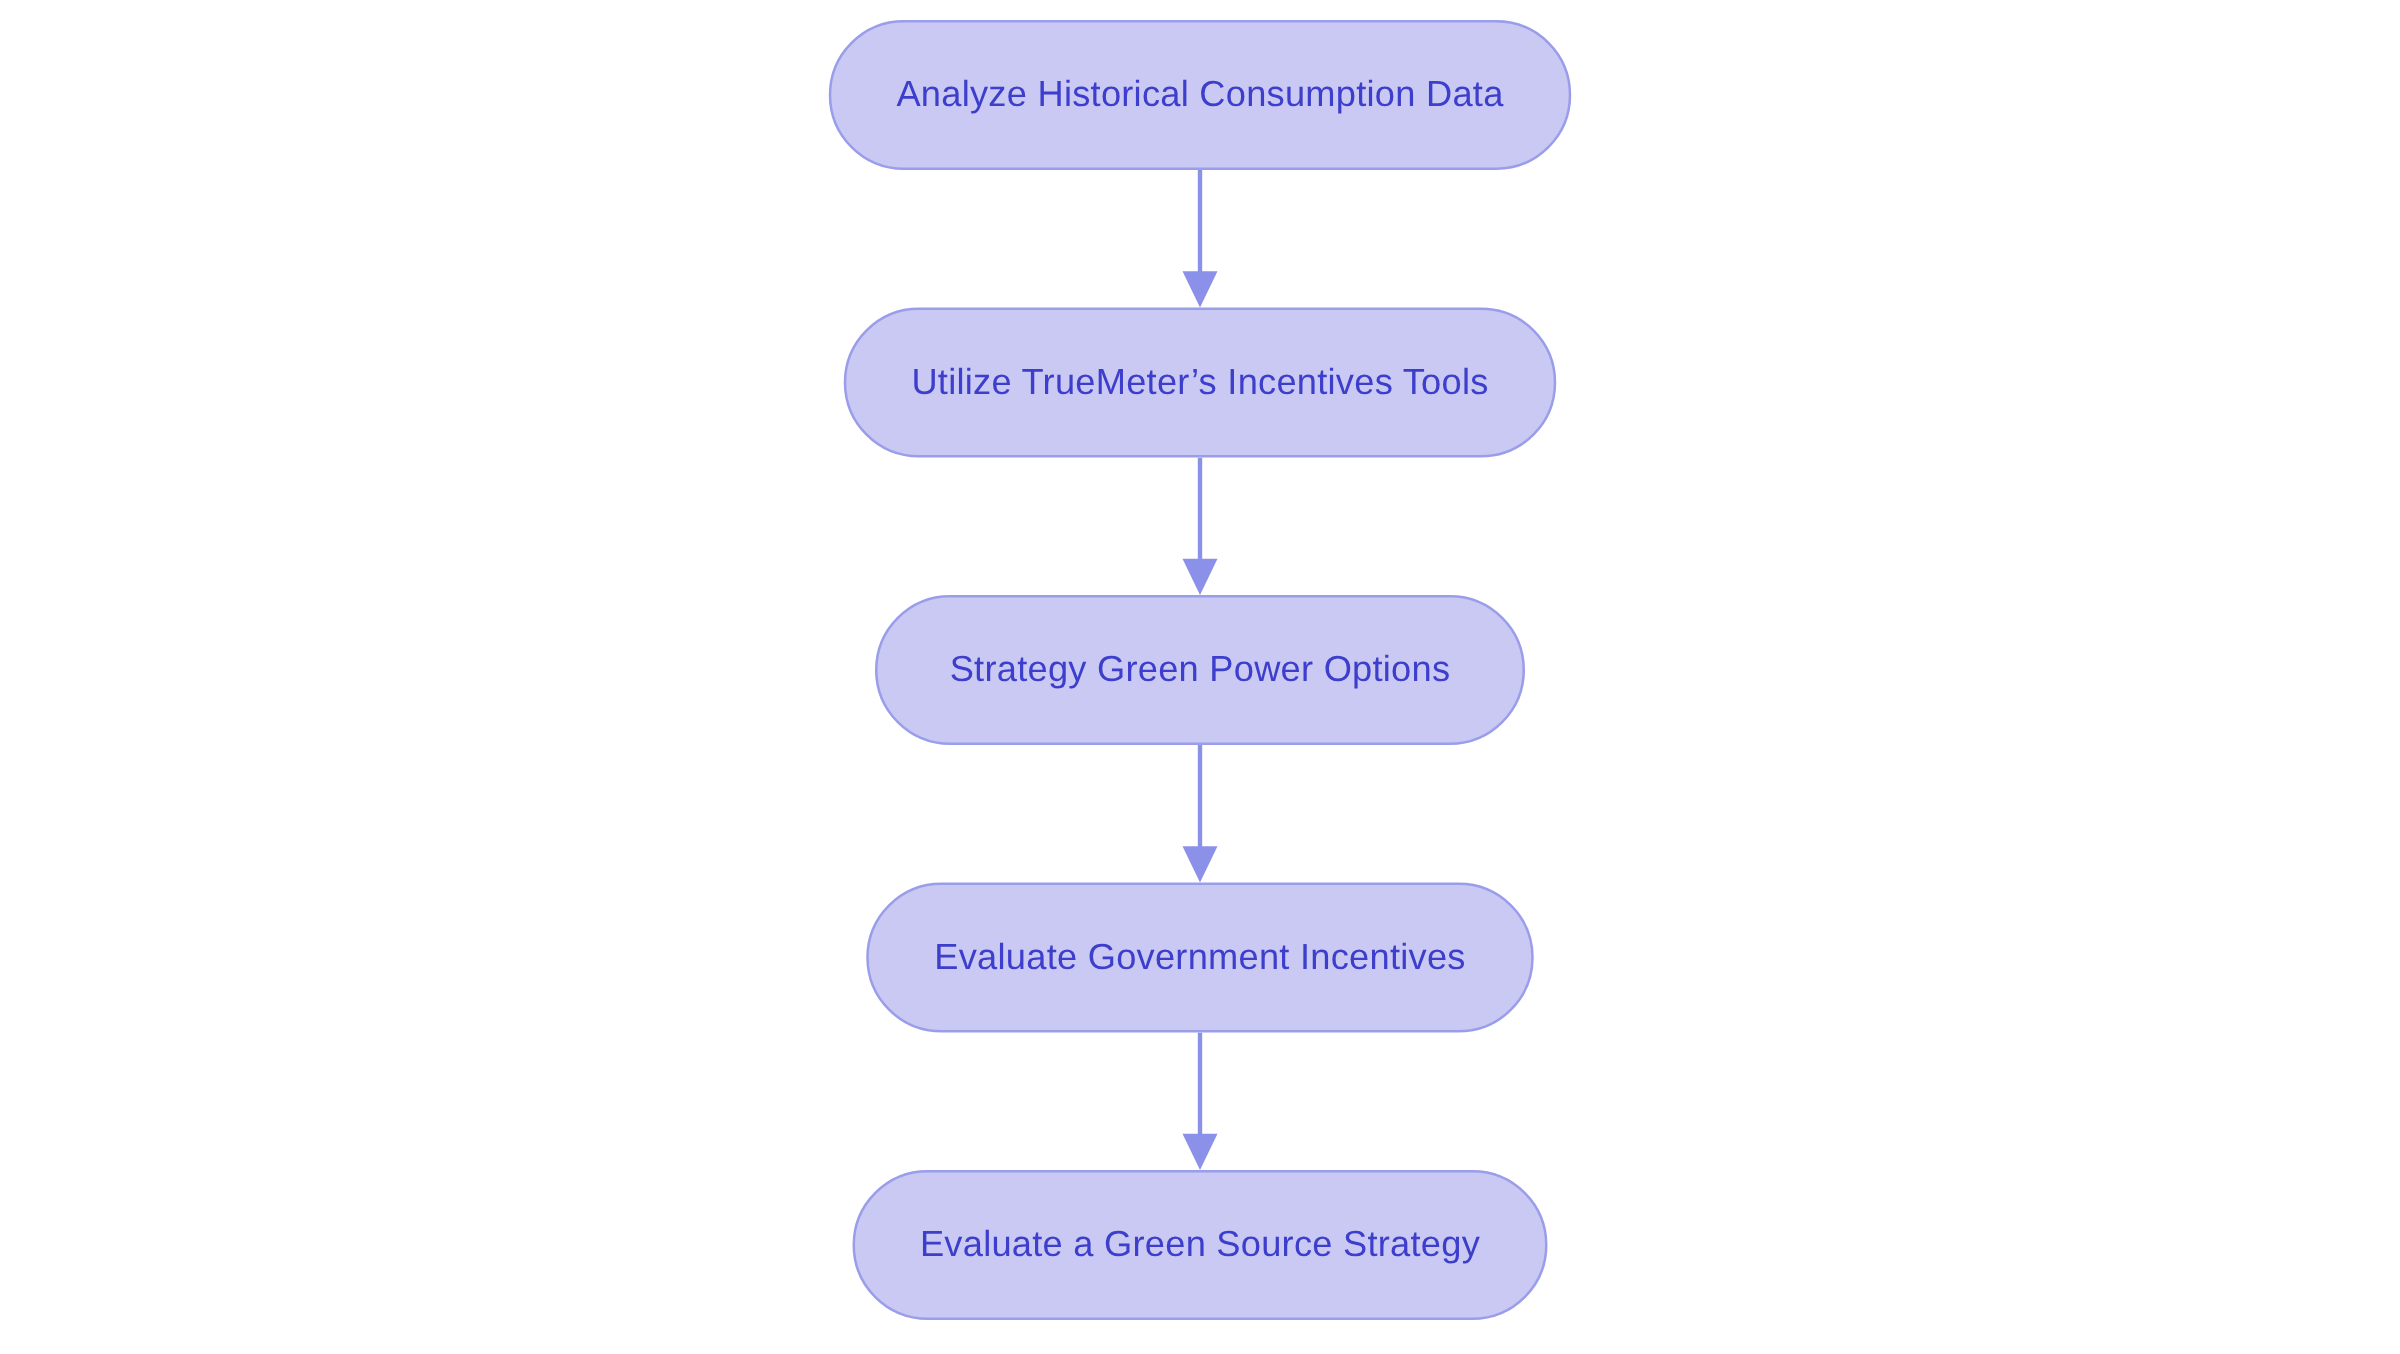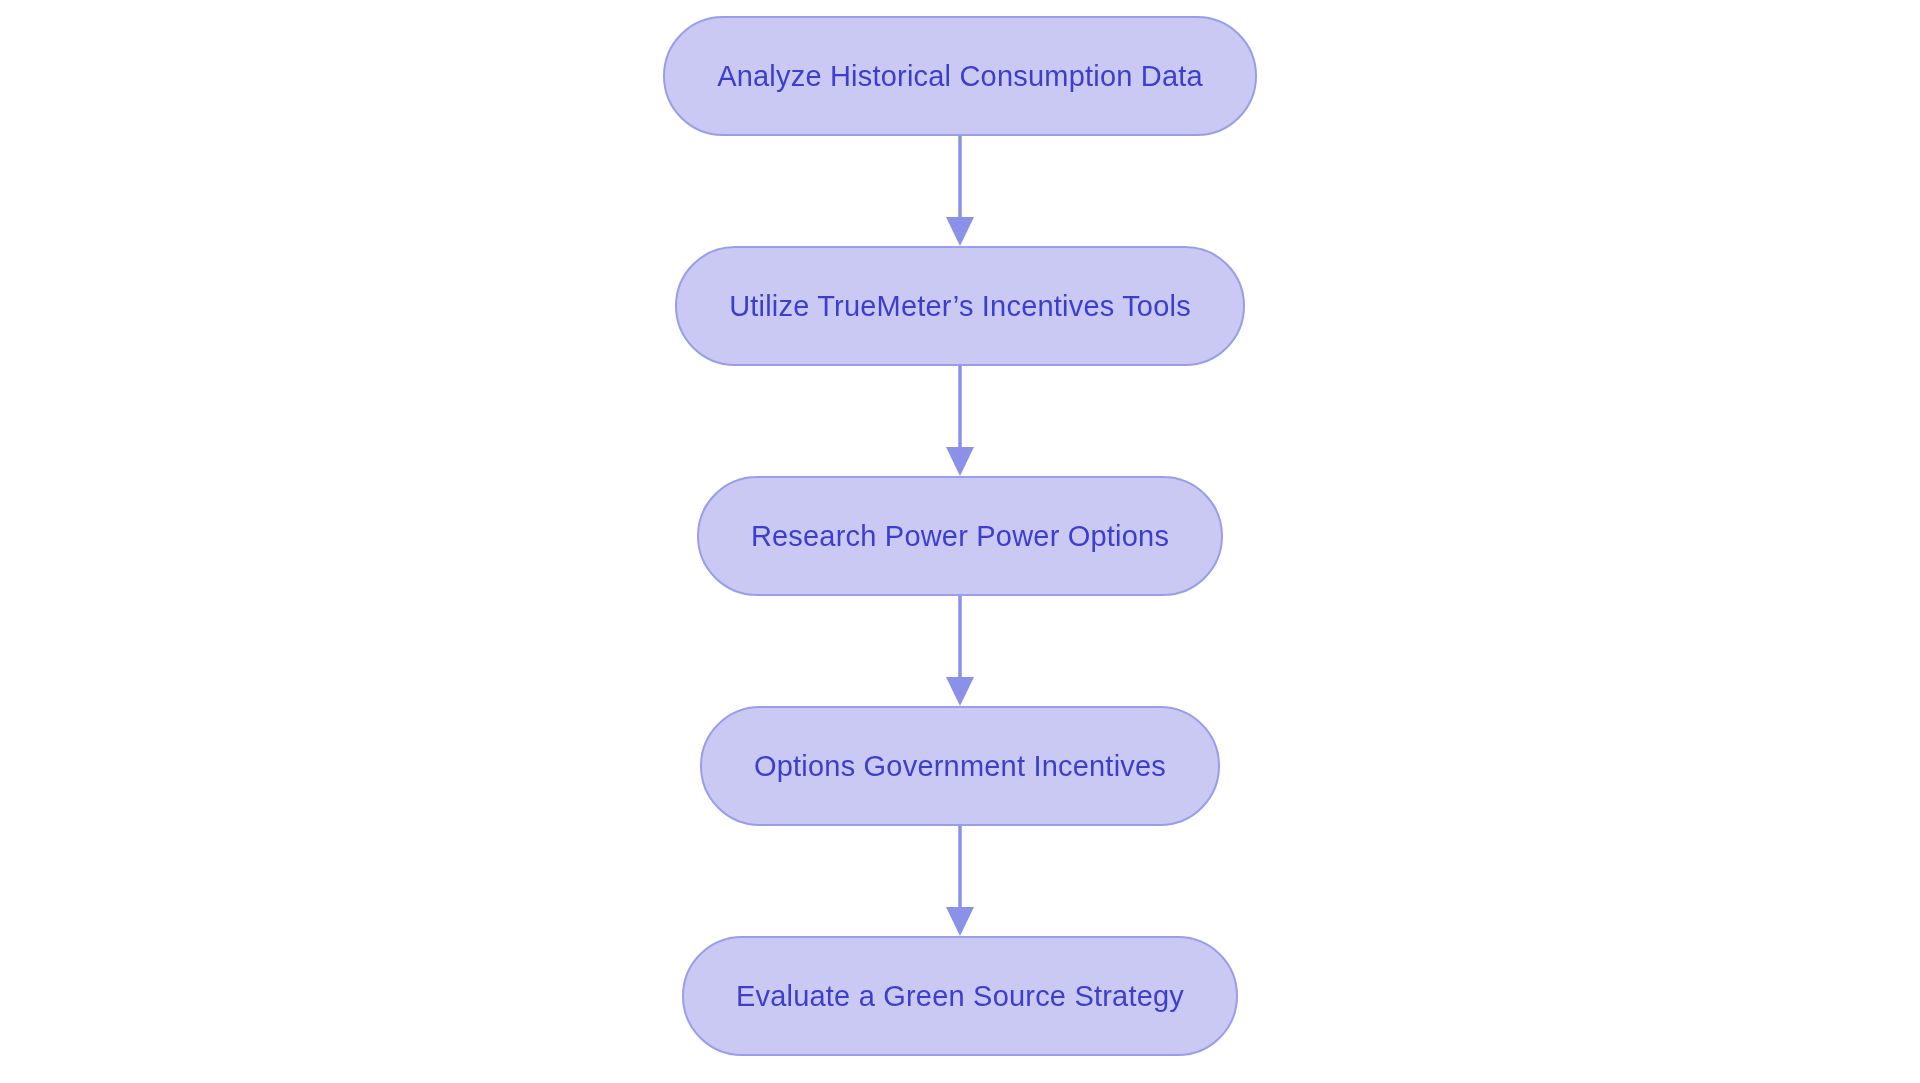--- a/index.html
+++ b/index.html
@@ -75,32 +75,32 @@
   </div>
 
   <div class="connector">
     <svg viewBox="0 0 40 110" xmlns="http://www.w3.org/2000/svg">
       <line x1="20" y1="0" x2="20" y2="84" stroke="currentColor" stroke-width="3.5"></line>
       <path d="M6 81 L34 81 L20 110 Z" fill="currentColor"></path>
     </svg>
   </div>
 
   <div class="node">
-    <span class="node-label">Research Power Power Options</span>
+    <span class="node-label">Strategy Green Power Options</span>
   </div>
 
   <div class="connector">
     <svg viewBox="0 0 40 110" xmlns="http://www.w3.org/2000/svg">
       <line x1="20" y1="0" x2="20" y2="84" stroke="currentColor" stroke-width="3.5"></line>
       <path d="M6 81 L34 81 L20 110 Z" fill="currentColor"></path>
     </svg>
   </div>
 
   <div class="node">
-    <span class="node-label">Options Government Incentives</span>
+    <span class="node-label">Evaluate Government Incentives</span>
   </div>
 
   <div class="connector">
     <svg viewBox="0 0 40 110" xmlns="http://www.w3.org/2000/svg">
       <line x1="20" y1="0" x2="20" y2="84" stroke="currentColor" stroke-width="3.5"></line>
       <path d="M6 81 L34 81 L20 110 Z" fill="currentColor"></path>
     </svg>
   </div>
 
   <div class="node">

